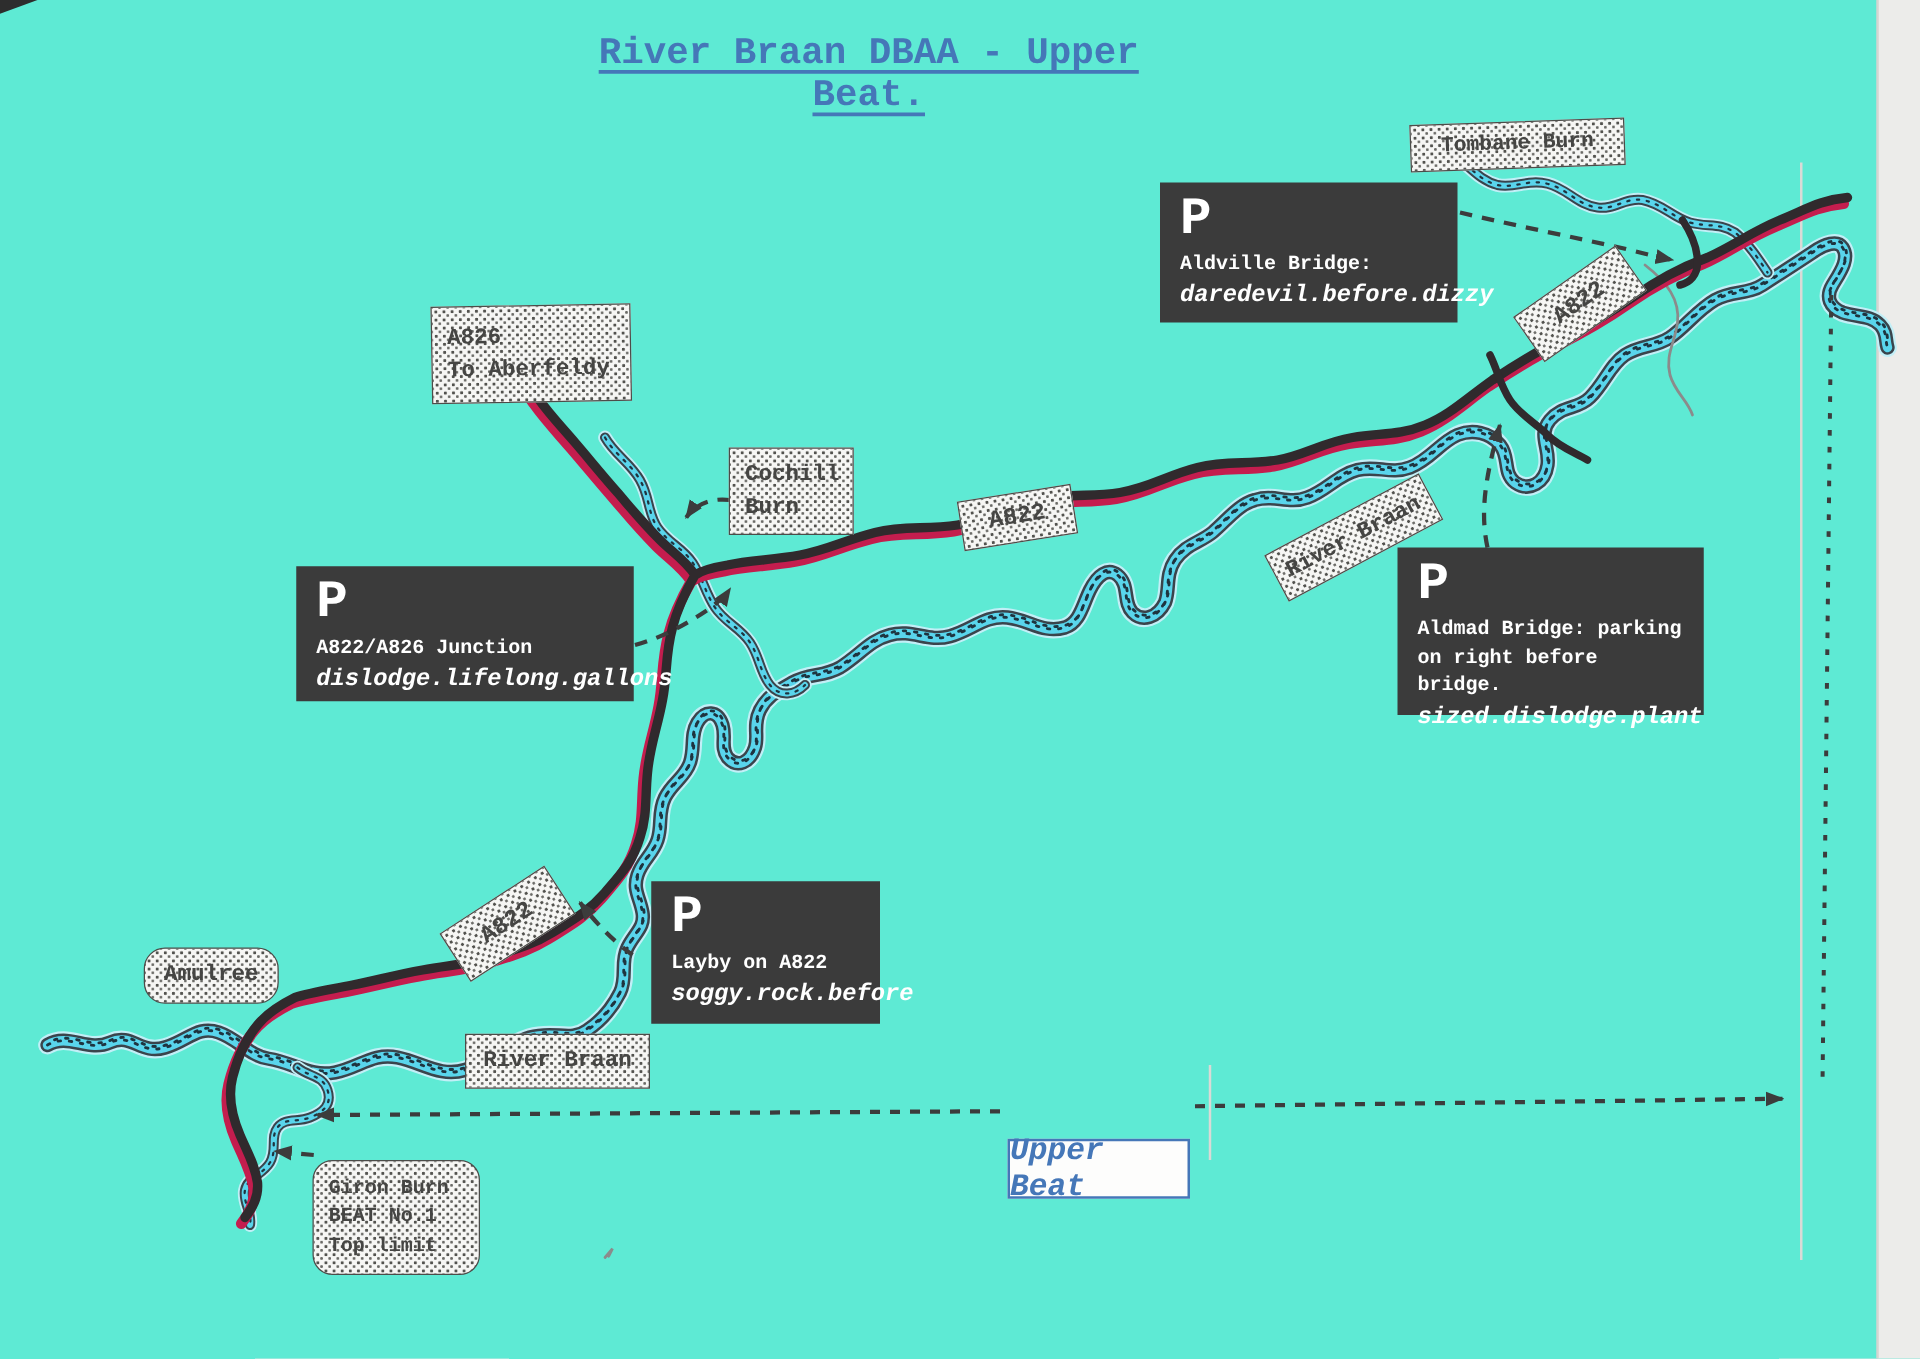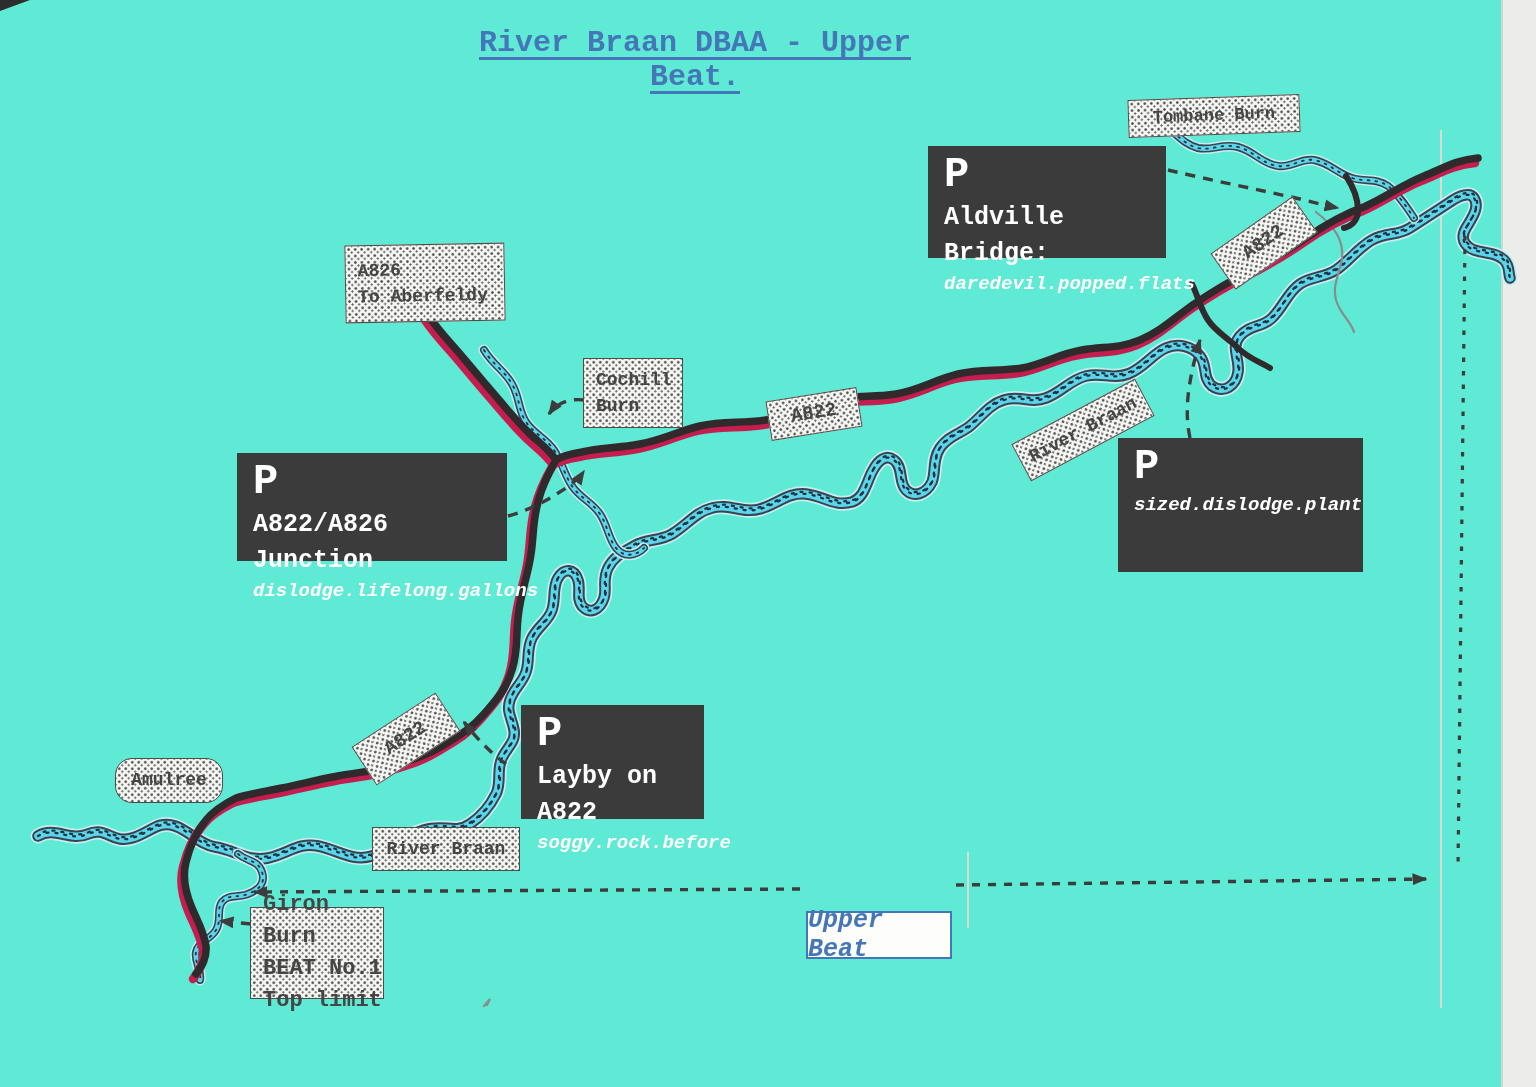--- a/index.html
+++ b/index.html
@@ -46,21 +46,21 @@
   .stipple .line{line-height:1.45;}
   .center{align-items:center;text-align:center;}
   .leftpad{padding-left:12px;}
 
   
   .pbox{
     position:absolute;box-sizing:border-box;background:#3b3b3b;color:#ffffff;
     padding:8px 16px 10px 16px;
   }
   .p-icon{font-size:42px;font-weight:700;line-height:1.0;margin-bottom:4px;}
-  .p-name{font-size:25px;font-weight:700;line-height:1.42;}
+  .p-name{font-size:16px;font-weight:700;line-height:1.42;}
   .p-w3w {font-size:19px;font-weight:700;font-style:italic;line-height:1.45;}
 
   
   #page-title{
     position:absolute;left:435px;top:26px;width:520px;margin:0;
     text-align:center;color:#4577b8;font-size:30px;font-weight:700;
     text-decoration:underline;text-decoration-thickness:3px;text-underline-offset:6px;
   }
 
   
@@ -225,40 +225,41 @@
   </div>
 
   <div class="stipple center" style="left:115px;top:758px;width:108px;height:45px;font-size:18px;border-radius:17px;">
     <div class="line">Amulree</div>
   </div>
 
   <div class="stipple center" style="left:372px;top:827px;width:148px;height:44px;font-size:18px;">
     <div class="line">River Braan</div>
   </div>
 
-  <div class="stipple leftpad" style="left:250px;top:907px;width:134px;height:92px;font-size:22px;">
+  <div class="stipple leftpad" style="left:250px;top:928px;width:134px;height:92px;font-size:16px;border-radius:16px;">
     <div class="line">Giron Burn</div>
     <div class="line">BEAT No.1</div>
     <div class="line">Top limit</div>
   </div>
 
   <div class="pbox" style="left:928px;top:146px;width:238px;height:112px;">
     <div class="p-icon">P</div>
     <div class="p-name">Aldville Bridge:</div>
-    <div class="p-w3w">daredevil.popped.flats</div>
+    <div class="p-w3w">daredevil.before.dizzy</div>
   </div>
 
   <div class="pbox" style="left:237px;top:453px;width:270px;height:108px;">
     <div class="p-icon">P</div>
     <div class="p-name">A822/A826 Junction</div>
     <div class="p-w3w">dislodge.lifelong.gallons</div>
   </div>
 
   <div class="pbox" style="left:1118px;top:438px;width:245px;height:134px;">
     <div class="p-icon">P</div>
+    <div class="p-name">Aldmad Bridge: parking on right before bridge.</div>
     <div class="p-w3w">sized.dislodge.plant</div>
   </div>
 
   <div class="pbox" style="left:521px;top:705px;width:183px;height:114px;">
     <div class="p-icon">P</div>
     <div class="p-name">Layby on A822</div>
     <div class="p-w3w">soggy.rock.before</div>
   </div>
 
   <div id="beat-box">

